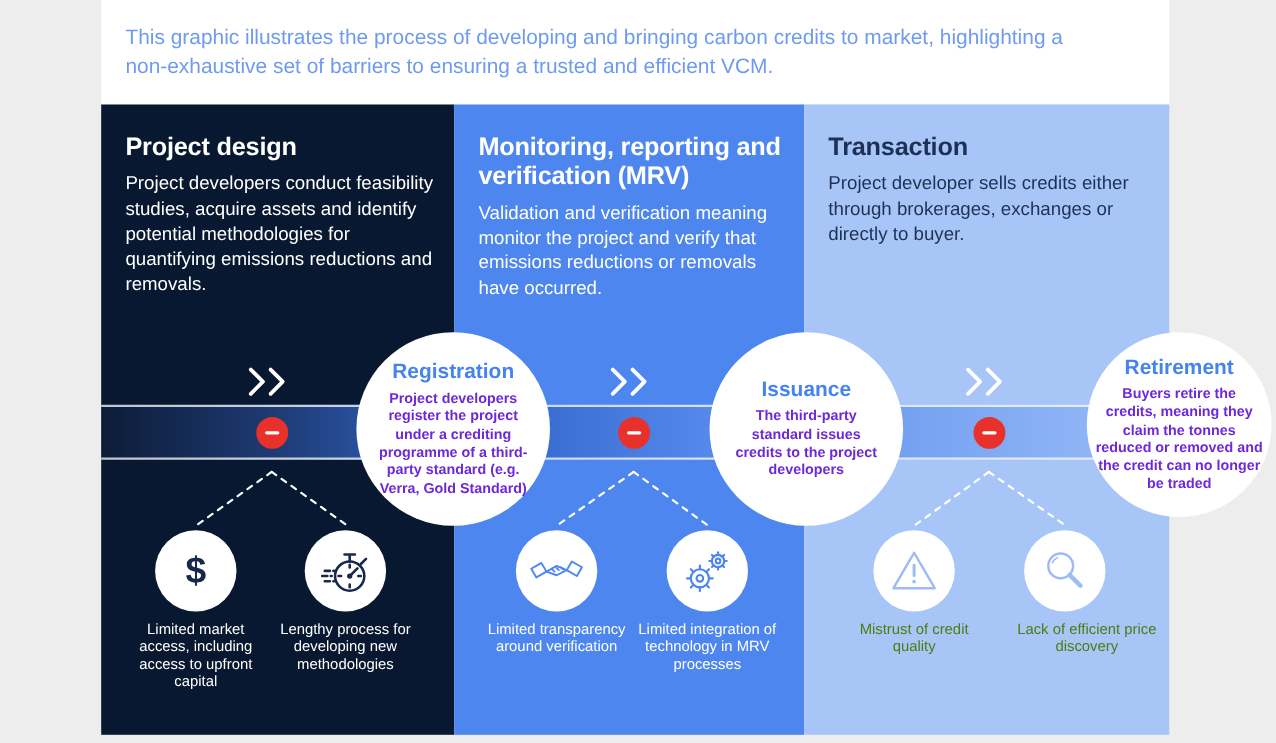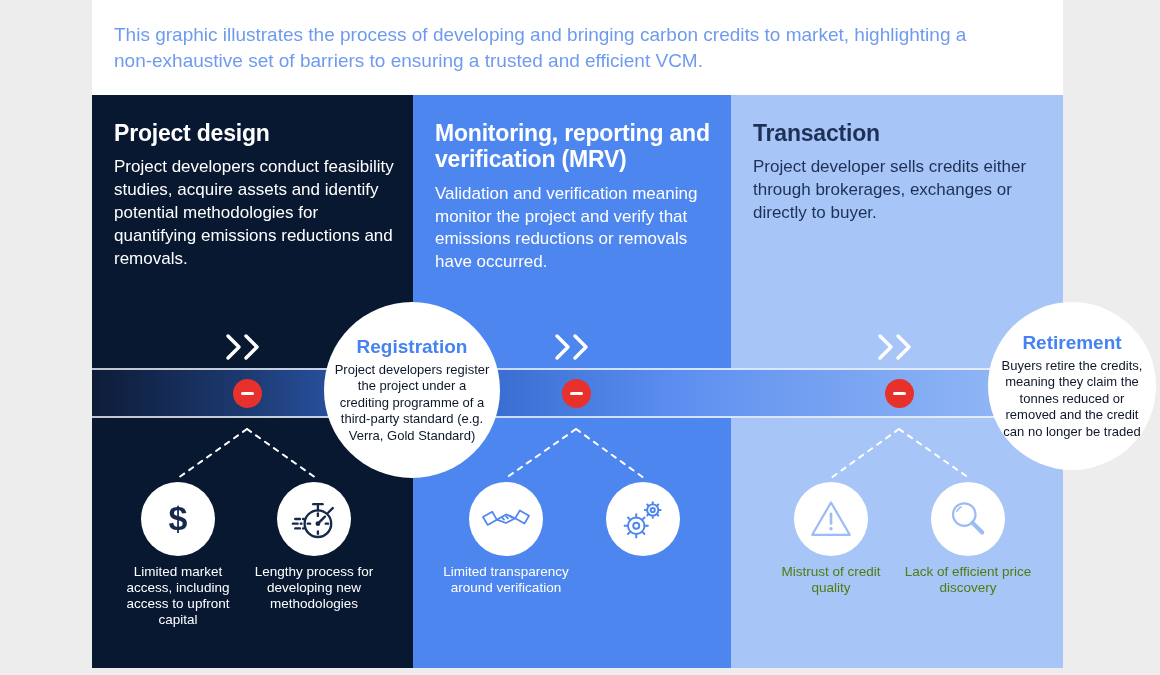--- a/index.html
+++ b/index.html
@@ -39,21 +39,21 @@
   .stage {
     position:absolute; background:#ffffff; border-radius:50%;
     display:flex; flex-direction:column; align-items:center; justify-content:center;
     text-align:center;
   }
   #stage-co2 { left:4px;   top:298px; width:176px; height:176px; }
   #stage-reg { left:324px; top:302px; width:176px; height:176px; }
   #stage-iss { left:645px; top:302px; width:176px; height:176px; }
   #stage-ret { left:988px; top:302px; width:168px; height:168px; }
   .stage h3 { margin:0 0 4px 0; font-size:19px; color:#4583f0; }
-  .stage p  { margin:0; font-size:13px; line-height:1.26; color:#0f172a; }
+  .stage p  { margin:0; font-size:13px; line-height:1.26; color:#6d28d9;font-weight:bold; }
   #stage-reg p { width:156px; }
   #stage-iss p { width:142px; }
   #stage-ret p { width:152px; }
 
   
   .chevron { position:absolute; top:333px; }
   #chevron-1 { left:224px; } #chevron-2 { left:553px; } #chevron-3 { left:876px; }
 
   
   .badge {
@@ -73,21 +73,21 @@
     background:#ffffff; display:flex; align-items:center; justify-content:center;
   }
   #bar-1 { left:141px; } #bar-2 { left:277px; } #bar-3 { left:469px; }
   #bar-4 { left:606px; } #bar-5 { left:794px; } #bar-6 { left:931px; }
 
   .caption {
     position:absolute; top:564px; width:134px; text-align:center;
     font-size:13.5px; line-height:1.18; color:#ffffff; margin:0;
   }
   #cap-1 { left:111px; } #cap-2 { left:247px; } #cap-3 { left:439px; }
-  #cap-4 { left:576px; } #cap-5 { left:764px; } #cap-6 { left:901px; }
+  #cap-4 { left:576px; } #cap-5 { left:764px; } #cap-6 { left:921px; }
   .caption.dark { color:#4d7c0f; }
 
   svg { display:block; }
 </style>
 </head>
 <body>
 
 <div class="canvas">
 
   <div class="header">
@@ -121,20 +121,24 @@
     <polyline points="4,3 15,14 4,25" fill="none" stroke="#ffffff" stroke-width="3.5" stroke-linecap="round" stroke-linejoin="round"></polyline>
     <polyline points="22,3 33,14 22,25" fill="none" stroke="#ffffff" stroke-width="3.5" stroke-linecap="round" stroke-linejoin="round"></polyline>
   </svg>
 
 
   <div class="stage" id="stage-reg">
     <h3>Registration</h3>
     <p>Project developers register the project under a crediting programme of a third-party standard (e.g. Verra, Gold Standard)</p>
   </div>
 
+  <div class="stage" id="stage-iss">
+    <h3>Issuance</h3>
+    <p>The third-party standard issues credits to the project developers</p>
+  </div>
 
   <div class="stage" id="stage-ret">
     <h3>Retirement</h3>
     <p>Buyers retire the credits, meaning they claim the tonnes reduced or removed and the credit can no longer be traded</p>
   </div>
 
   <div class="badge" id="badge-1">
       <div class="minus"></div>
     </div>
   <div class="badge" id="badge-2">
@@ -235,16 +239,17 @@
         <circle cx="27" cy="26" r="15" stroke-width="3"></circle>
         <path d="M17 22 A11 11 0 0 1 23 16" stroke-width="2"></path>
         <path d="M38 37 L51 50" stroke-width="5.5"></path>
       </g>
     </svg>
   </div>
 
   <p class="caption" id="cap-2">Lengthy process for developing new methodologies</p>
   <p class="caption" id="cap-1">Limited market access, including access to upfront capital</p>
   <p class="caption" id="cap-3">Limited transparency around verification</p>
+  <p class="caption" id="cap-4">Limited integration of technology in MRV processes</p>
   <p class="caption dark" id="cap-5">Mistrust of credit quality</p>
   <p class="caption dark" id="cap-6">Lack of efficient price discovery</p>
 
 </div>
 
 </body></html>

